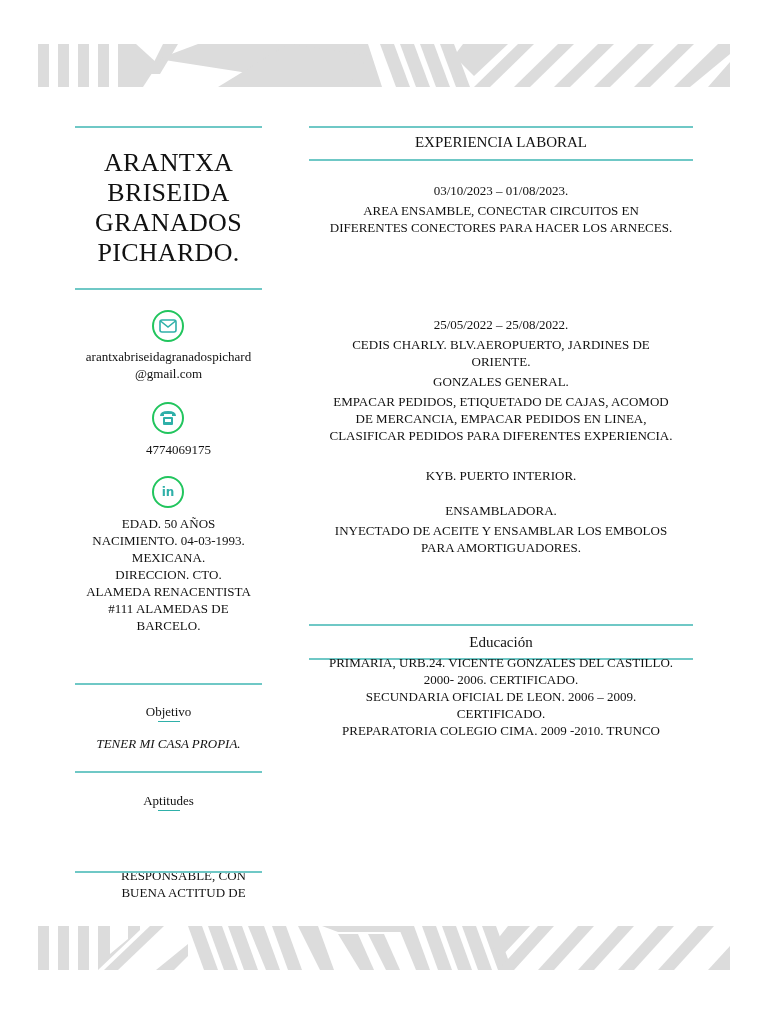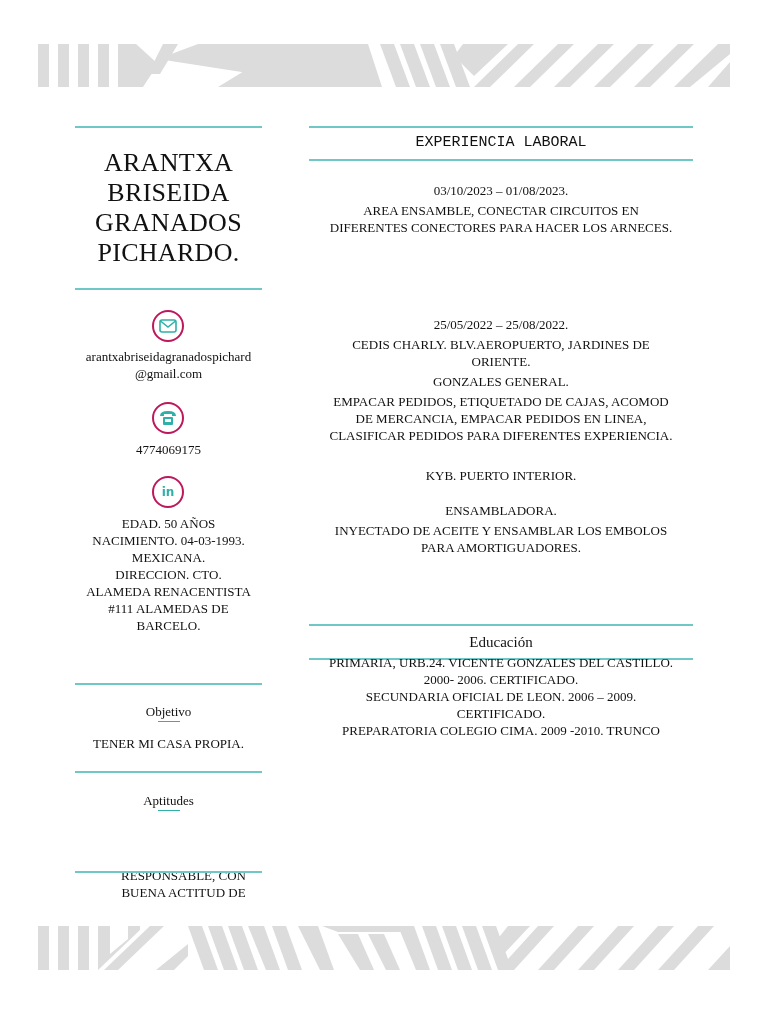--- a/index.html
+++ b/index.html
@@ -5,21 +5,21 @@
   html, body { margin:0; padding:0; background:#ffffff; }
   body { width:768px; height:1024px; position:relative; overflow:hidden;
          font-family:"Liberation Serif", "DejaVu Serif", serif; color:#111; }
   .banner { position:absolute; left:38px; width:692px; overflow:hidden; }
   .banner.top { top:44px; height:43px; }
   .banner.bottom { top:926px; height:44px; }
   .rule { position:absolute; height:2px; background:#6fc8c6; }
   .center { text-align:center; }
   .abs { position:absolute; }
   .name { left:75px; width:187px; top:148px; font-size:26px; line-height:30px; letter-spacing:0.3px; }
-  .icon { position:absolute; width:32px; height:32px; border:2px solid #be185d; border-radius:50%; box-sizing:border-box; display:flex; align-items:center; justify-content:center; }
+  .icon { position:absolute; width:32px; height:32px; border:2px solid #22c55e; border-radius:50%; box-sizing:border-box; display:flex; align-items:center; justify-content:center; }
   .small { font-size:13px; line-height:17px; }
   .sec-head { font-size:15px; }
   .heading-underline { display:block; margin:1px auto 0; width:22px; height:1px; background:#2fb0a9; }
   .job p { margin:0; }
 </style>
 </head>
 <body>
 
 <div class="banner top">
   <svg width="692" height="43" viewBox="0 0 692 43">
@@ -70,56 +70,56 @@
   <div>@gmail.com</div>
 </div>
 
 <div class="icon" style="left:152px;top:402px;">
   <svg width="20" height="16" viewBox="0 0 20 16">
       <path d="M2 6 Q2 1 10 1 Q18 1 18 6 L14 6 L14 4 L6 4 L6 6 Z" fill="#2fb0a9"></path>
       <rect x="5" y="7" width="10" height="8" rx="1" fill="#2fb0a9"></rect>
       <rect x="7" y="9" width="6" height="3" fill="#fff"></rect>
     </svg>
 </div>
-<div class="abs center small" style="left:75px;width:187px;top:441px;">4774069175</div>
+<div class="abs center small" style="left:85px;width:187px;top:441px;">4774069175</div>
 
 <div class="icon" style="left:152px;top:476px;">
   <span style="color:#2fb0a9;font-family:'DejaVu Sans',sans-serif;font-weight:bold;font-size:12px;">in</span>
 </div>
 
 <div class="abs center small" style="left:72px;width:193px;top:515px;">
   <div>EDAD. 50 AÑOS</div>
   <div>NACIMIENTO. 04-03-1993.</div>
   <div>MEXICANA.</div>
   <div>DIRECCION. CTO.</div>
   <div>ALAMEDA RENACENTISTA</div>
   <div>#111 ALAMEDAS DE</div>
   <div>BARCELO.</div>
 </div>
 
 <div class="rule" style="left:75px;width:187px;top:683px;"></div>
 <div class="abs center small" style="left:75px;width:187px;top:703px;">
   <span>Objetivo</span>
   <span class="heading-underline"></span>
 </div>
-<div class="abs center small" style="left:75px;width:187px;top:735px;">TENER MI CASA PROPIA.</div>
+<div class="abs center small" style="left:75px;width:187px;top:735px;font-style:italic;">TENER MI CASA PROPIA.</div>
 
 <div class="rule" style="left:75px;width:187px;top:771px;"></div>
 <div class="abs center small" style="left:75px;width:187px;top:792px;">
   <span>Aptitudes</span>
   <span class="heading-underline"></span>
 </div>
 <div class="abs center small" style="left:90px;width:187px;top:823px;margin-top:44px;">
   <div>RESPONSABLE, CON</div>
   <div>BUENA ACTITUD DE</div>
 </div>
 <div class="rule" style="left:75px;width:187px;top:871px;"></div>
 
 <div class="rule" style="left:309px;width:384px;top:126px;"></div>
-<div class="abs center sec-head" style="left:309px;width:384px;top:134px;font-family:Liberation Mono, monospace;">EXPERIENCIA LABORAL</div>
+<div class="abs center sec-head" style="left:309px;width:384px;top:134px;">EXPERIENCIA LABORAL</div>
 <div class="rule" style="left:309px;width:384px;top:159px;"></div>
 
 <div class="abs center small job" style="left:300px;width:402px;top:182px;">
   <p>03/10/2023 – 01/08/2023.</p>
   <p style="margin-top:3px;">
     <span>AREA ENSAMBLE, CONECTAR CIRCUITOS EN</span><br>
     <span>DIFERENTES CONECTORES PARA HACER LOS ARNECES.</span>
   </p>
 </div>
 

